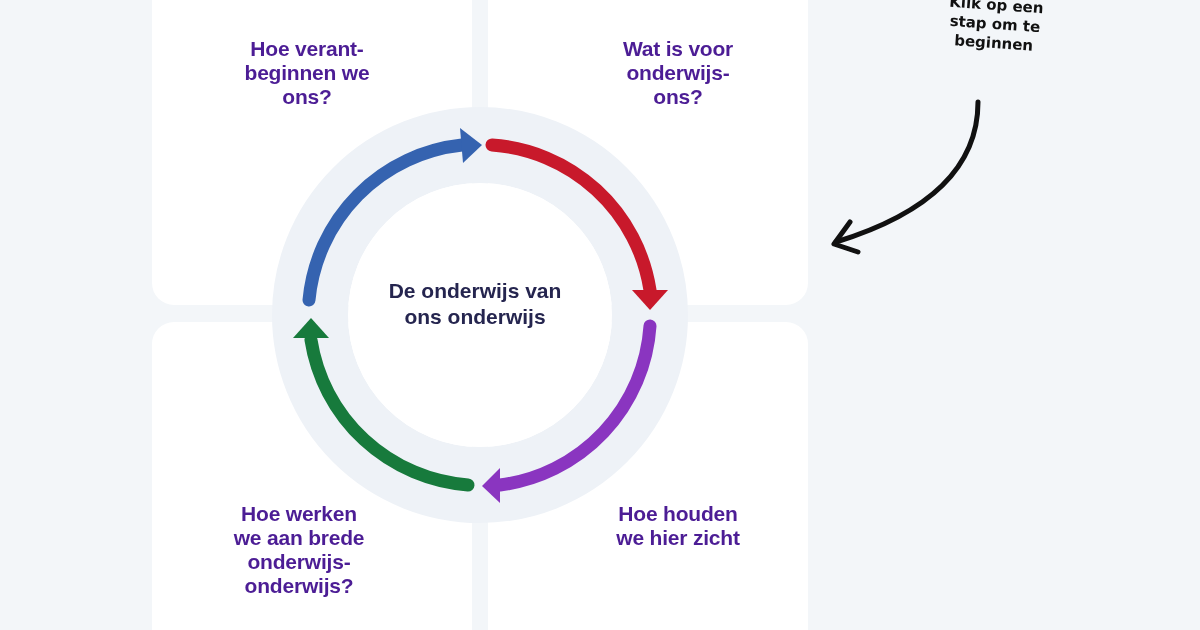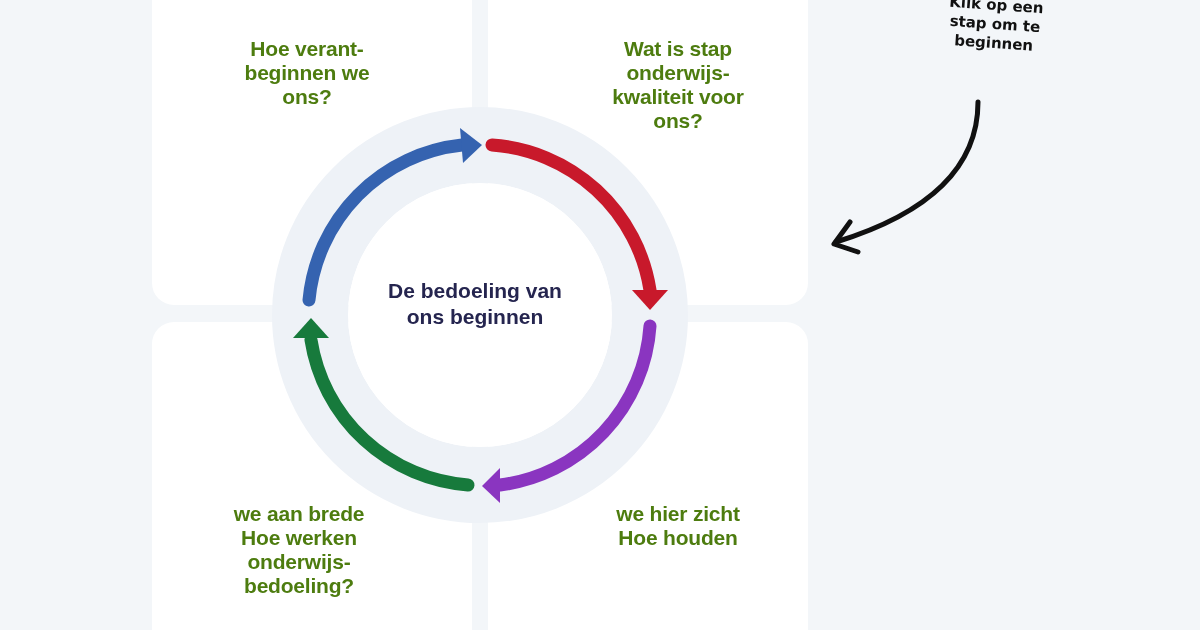--- a/index.html
+++ b/index.html
@@ -8,21 +8,21 @@
       background:#f3f6f9;
       font-family:"Liberation Sans", sans-serif;
       position:relative;
     }
     .panel {
       position:absolute; background:#ffffff; border-radius:22px;
       cursor:pointer;
     }
     .panel .label {
       position:absolute; width:190px; text-align:center;
-      color:#4d7c0f; font-weight:bold; font-size:21px; line-height:24px;
+      color:#4c1d95; font-weight:bold; font-size:21px; line-height:24px;
       letter-spacing:-0.2px;
     }
     #p-tl { left:152px; top:-30px; width:320px; height:335px; }
     #p-tr { left:488px; top:-30px; width:320px; height:335px; }
     #p-bl { left:152px; top:322px; width:320px; height:330px; }
     #p-br { left:488px; top:322px; width:320px; height:330px; }
 
     #p-tl .label { left:60px; top:67px; }
     #p-tr .label { left:95px; top:67px; }
     #p-bl .label { left:52px; top:180px; }
@@ -49,40 +49,39 @@
 <div class="panel" id="p-tl">
   <div class="label">
     <div>Hoe verant-</div>
     <div>beginnen we</div>
     <div>ons?</div>
   </div>
 </div>
 
 <div class="panel" id="p-tr">
   <div class="label">
-    <div>Wat is stap</div>
+    <div>Wat is voor</div>
     <div>onderwijs-</div>
-    <div>kwaliteit voor</div>
     <div>ons?</div>
   </div>
 </div>
 
 <div class="panel" id="p-bl">
   <div class="label">
+    <div>Hoe werken</div>
     <div>we aan brede</div>
-    <div>Hoe werken</div>
     <div>onderwijs-</div>
-    <div>bedoeling?</div>
+    <div>onderwijs?</div>
   </div>
 </div>
 
 <div class="panel" id="p-br">
   <div class="label">
+    <div>Hoe houden</div>
     <div>we hier zicht</div>
-    <div>Hoe houden</div>
   </div>
 </div>
 
 <svg class="cycle" viewBox="0 0 1200 630">
 
   <circle cx="480" cy="315" r="170" fill="none" stroke="#eef2f7" stroke-width="76"></circle>
   <circle cx="480" cy="315" r="132" fill="#ffffff"></circle>
 
   <g class="arrow">
     <path d="M 309 300 A 172 172 0 0 1 462 145" fill="none" stroke="#3563b0" stroke-width="13" stroke-linecap="round"></path>
@@ -98,21 +97,21 @@
     <path d="M 650 326 A 172 172 0 0 1 500 485" fill="none" stroke="#8a35c0" stroke-width="13" stroke-linecap="round"></path>
     <polygon points="482,486 500,468 500,503" fill="#8a35c0"></polygon>
   </g>
 
   <g class="arrow">
     <path d="M 468 485 A 172 172 0 0 1 311 340" fill="none" stroke="#177a3c" stroke-width="13" stroke-linecap="round"></path>
     <polygon points="311,318 293,338 329,338" fill="#177a3c"></polygon>
   </g>
 </svg>
 
-<div class="center-text">De bedoeling van ons beginnen</div>
+<div class="center-text">De onderwijs van ons onderwijs</div>
 
 <div class="hint">
   <div>Klik op een</div>
   <div>stap om te</div>
   <div>beginnen</div>
 </div>
 
 <svg class="hint-arrow" viewBox="0 0 180 170">
   <path d="M 158 12 C 158 70, 120 120, 16 152" fill="none" stroke="#111" stroke-width="5" stroke-linecap="round"></path>
   <path d="M 30 132 L 14 154 L 38 162" fill="none" stroke="#111" stroke-width="5" stroke-linecap="round" stroke-linejoin="round"></path>

